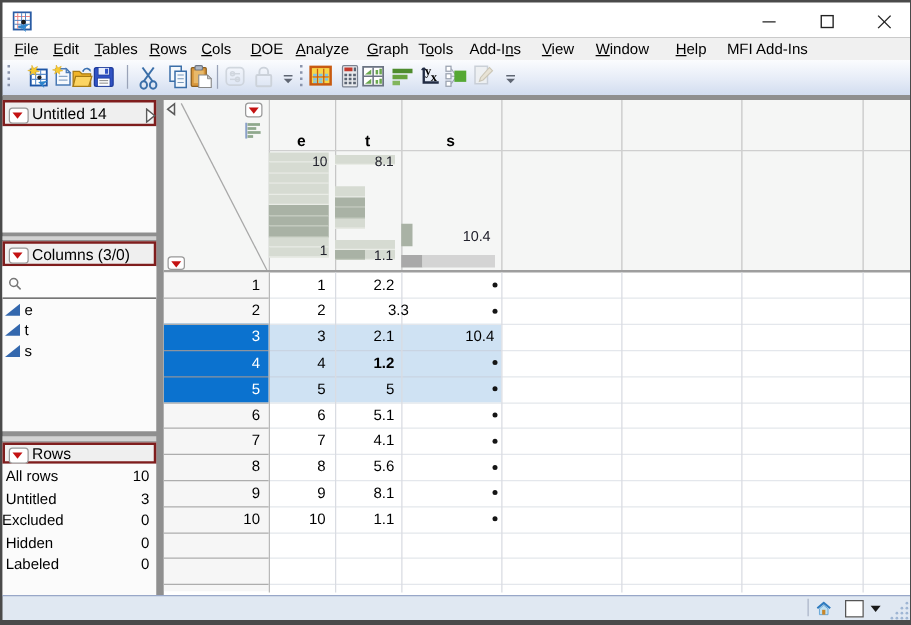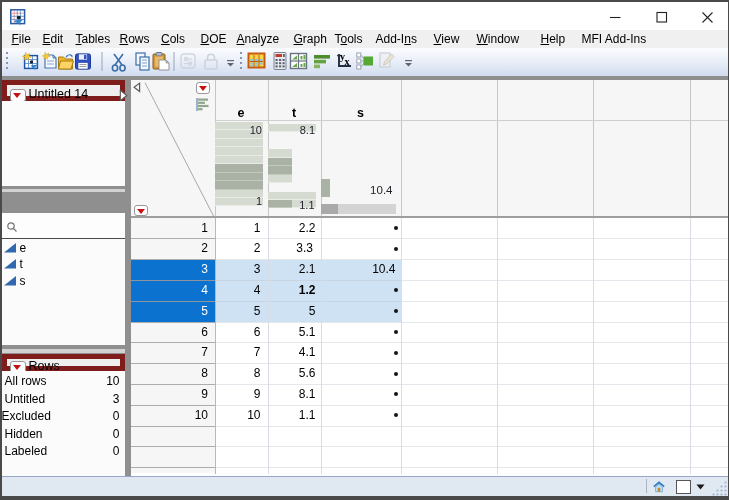--- a/index.html
+++ b/index.html
@@ -5,21 +5,21 @@
   html,body{margin:0;padding:0;}
   body{width:729px;height:500px;overflow:hidden;font-family:"Liberation Sans",sans-serif;}
   .abs{position:absolute;}
   #win{position:relative;width:729px;height:500px;background:#4a4a4a;}
   #titlebar{left:1.5px;top:1.5px;width:726px;height:28.5px;background:#ffffff;}
   #menubar{left:1.5px;top:30px;width:726px;height:18px;background:#f0f0f0;}
   .mi{position:absolute;top:1px;font-size:12px;color:#000;line-height:16px;white-space:nowrap;}
   #toolbar{left:1.5px;top:48px;width:726px;height:27.5px;background:linear-gradient(#fbfcfe,#e6ecf7 55%,#d2ddf0);border-bottom:0.5px solid #a9b4cc;}
   #content{left:1.5px;top:76px;width:726px;height:400px;background:#8f8f8f;}
   #statusbar{left:1.5px;top:476px;width:726px;height:20px;background:#e0e8f2;border-top:1.5px solid #98a7c8;box-sizing:border-box;}
-  .panelhdr{position:absolute;left:0;width:123px;background:#efefef;border:5px solid #7f1d1d;box-sizing:border-box;}
+  .panelhdr{position:absolute;left:0;width:123px;background:#efefef;border:2px solid #7f1d1d;box-sizing:border-box;}
   .panelbody{position:absolute;left:0;width:123px;background:#fbfbfb;}
   .ph-text{position:absolute;left:22px;top:2px;font-size:12.5px;color:#000;}
   .rtbtn{position:absolute;width:16px;height:13px;background:#fff;border:1px solid #989898;border-radius:3px;box-sizing:border-box;}
   .rtbtn:after{content:"";position:absolute;left:2.5px;top:3px;width:0;height:0;border-left:4.5px solid transparent;border-right:4.5px solid transparent;border-top:5.5px solid #c41212;}
   .t12{font-size:12px;color:#000;line-height:14px;white-space:nowrap;}
   .hlabel{position:absolute;font-size:11px;color:#23232e;text-align:right;line-height:11px;}
   .cell{position:absolute;font-size:12px;color:#000;text-align:right;line-height:20.8px;height:20.8px;}
 </style>
 </head>
 <body>
@@ -228,20 +228,24 @@
     <div class="panelhdr" style="top:4px;height:21px;">
       <div class="rtbtn" style="left:3px;top:3.5px;"></div>
       <div class="ph-text">Untitled 14</div>
       <svg class="abs" style="left:112.5px;top:4px" width="10" height="13" viewBox="0 0 10 13">
           <path d="M 1.3 1.3 L 7.8 6.5 L 1.3 11.7 Z" fill="#fdfdfd" stroke="#5a5a5a" stroke-width="1.1"></path>
         </svg>
     </div>
     <div class="panelbody" style="top:25px;height:85px;"></div>
     <div class="abs" style="left:0;top:113.3px;width:123px;height:3.2px;background:#d2d2d2;"></div>
     <div class="abs" style="left:0;top:273.3px;width:123px;height:4.2px;background:#d2d2d2;"></div>
+    <div class="panelhdr" style="top:116.5px;height:20.5px;">
+      <div class="rtbtn" style="left:3px;top:3.5px;"></div>
+      <div class="ph-text">Columns (3/0)</div>
+    </div>
     <div class="panelbody" style="top:137px;height:132px;">
       <div class="abs" style="left:0;top:0;width:123px;height:26px;background:#fdfdfd;border-bottom:1.5px solid #4a4a4a;box-sizing:border-box;"></div>
       <svg class="abs" style="left:4.5px;top:7.5px" width="12" height="12" viewBox="0 0 12 12">
           <circle cx="5" cy="5" r="3.2" fill="none" stroke="#777" stroke-width="1.2"></circle>
           <line x1="7.5" y1="7.5" x2="10.5" y2="10.5" stroke="#777" stroke-width="1.2"></line>
         </svg>
       <svg class="abs" style="left:2px;top:29.5px" width="13" height="10" viewBox="0 0 13 10">
           <path d="M 0 9.5 L 12 9.5 L 12 0 Z" fill="#3468ae"></path>
         </svg>
       <svg class="abs" style="left:2px;top:46px" width="13" height="10" viewBox="0 0 13 10">
@@ -359,21 +363,21 @@
       <div class="abs" style="left:269.5px;top:137.4px;width:1px;height:256.3px;background:#d9dce2;"></div>
       <div class="abs" style="left:365.5px;top:137.4px;width:1px;height:256.3px;background:#d9dce2;"></div>
       <div class="abs" style="left:461.5px;top:137.4px;width:1px;height:256.3px;background:#d9dce2;"></div>
       <div class="abs" style="left:558.5px;top:137.4px;width:1px;height:256.3px;background:#d9dce2;"></div>
       <div class="cell" style="left:0;top:137.4px;width:77px;color:#000;">1</div>
       <div class="cell" style="left:83.5px;top:137.4px;width:46px;">1</div>
       <div class="cell" style="left:136.5px;top:137.4px;width:48px;">2.2</div>
       <div class="abs" style="left:262.6px;top:145.8px;width:4px;height:4px;border-radius:50%;background:#151515;"></div>
       <div class="cell" style="left:0;top:158.2px;width:77px;color:#000;">2</div>
       <div class="cell" style="left:83.5px;top:158.2px;width:46px;">2</div>
-      <div class="cell" style="left:134px;top:158.2px;width:48px;">3.3</div>
+      <div class="cell" style="left:148px;top:158.2px;width:48px;">3.3</div>
       <div class="abs" style="left:262.6px;top:166.6px;width:4px;height:4px;border-radius:50%;background:#151515;"></div>
       <div class="cell" style="left:0;top:179.0px;width:77px;color:#fff;">3</div>
       <div class="cell" style="left:83.5px;top:179.0px;width:46px;">3</div>
       <div class="cell" style="left:136.5px;top:179.0px;width:48px;">2.1</div>
       <div class="cell" style="left:189.5px;top:179.0px;width:75px;">10.4</div>
       <div class="cell" style="left:0;top:199.8px;width:77px;color:#fff;">4</div>
       <div class="cell" style="left:83.5px;top:199.8px;width:46px;">4</div>
       <div class="cell" style="left:136.5px;top:199.8px;width:48px;font-weight:bold;">1.2</div>
       <div class="abs" style="left:262.6px;top:208.2px;width:4px;height:4px;border-radius:50%;background:#151515;"></div>
       <div class="cell" style="left:0;top:220.6px;width:77px;color:#fff;">5</div>

